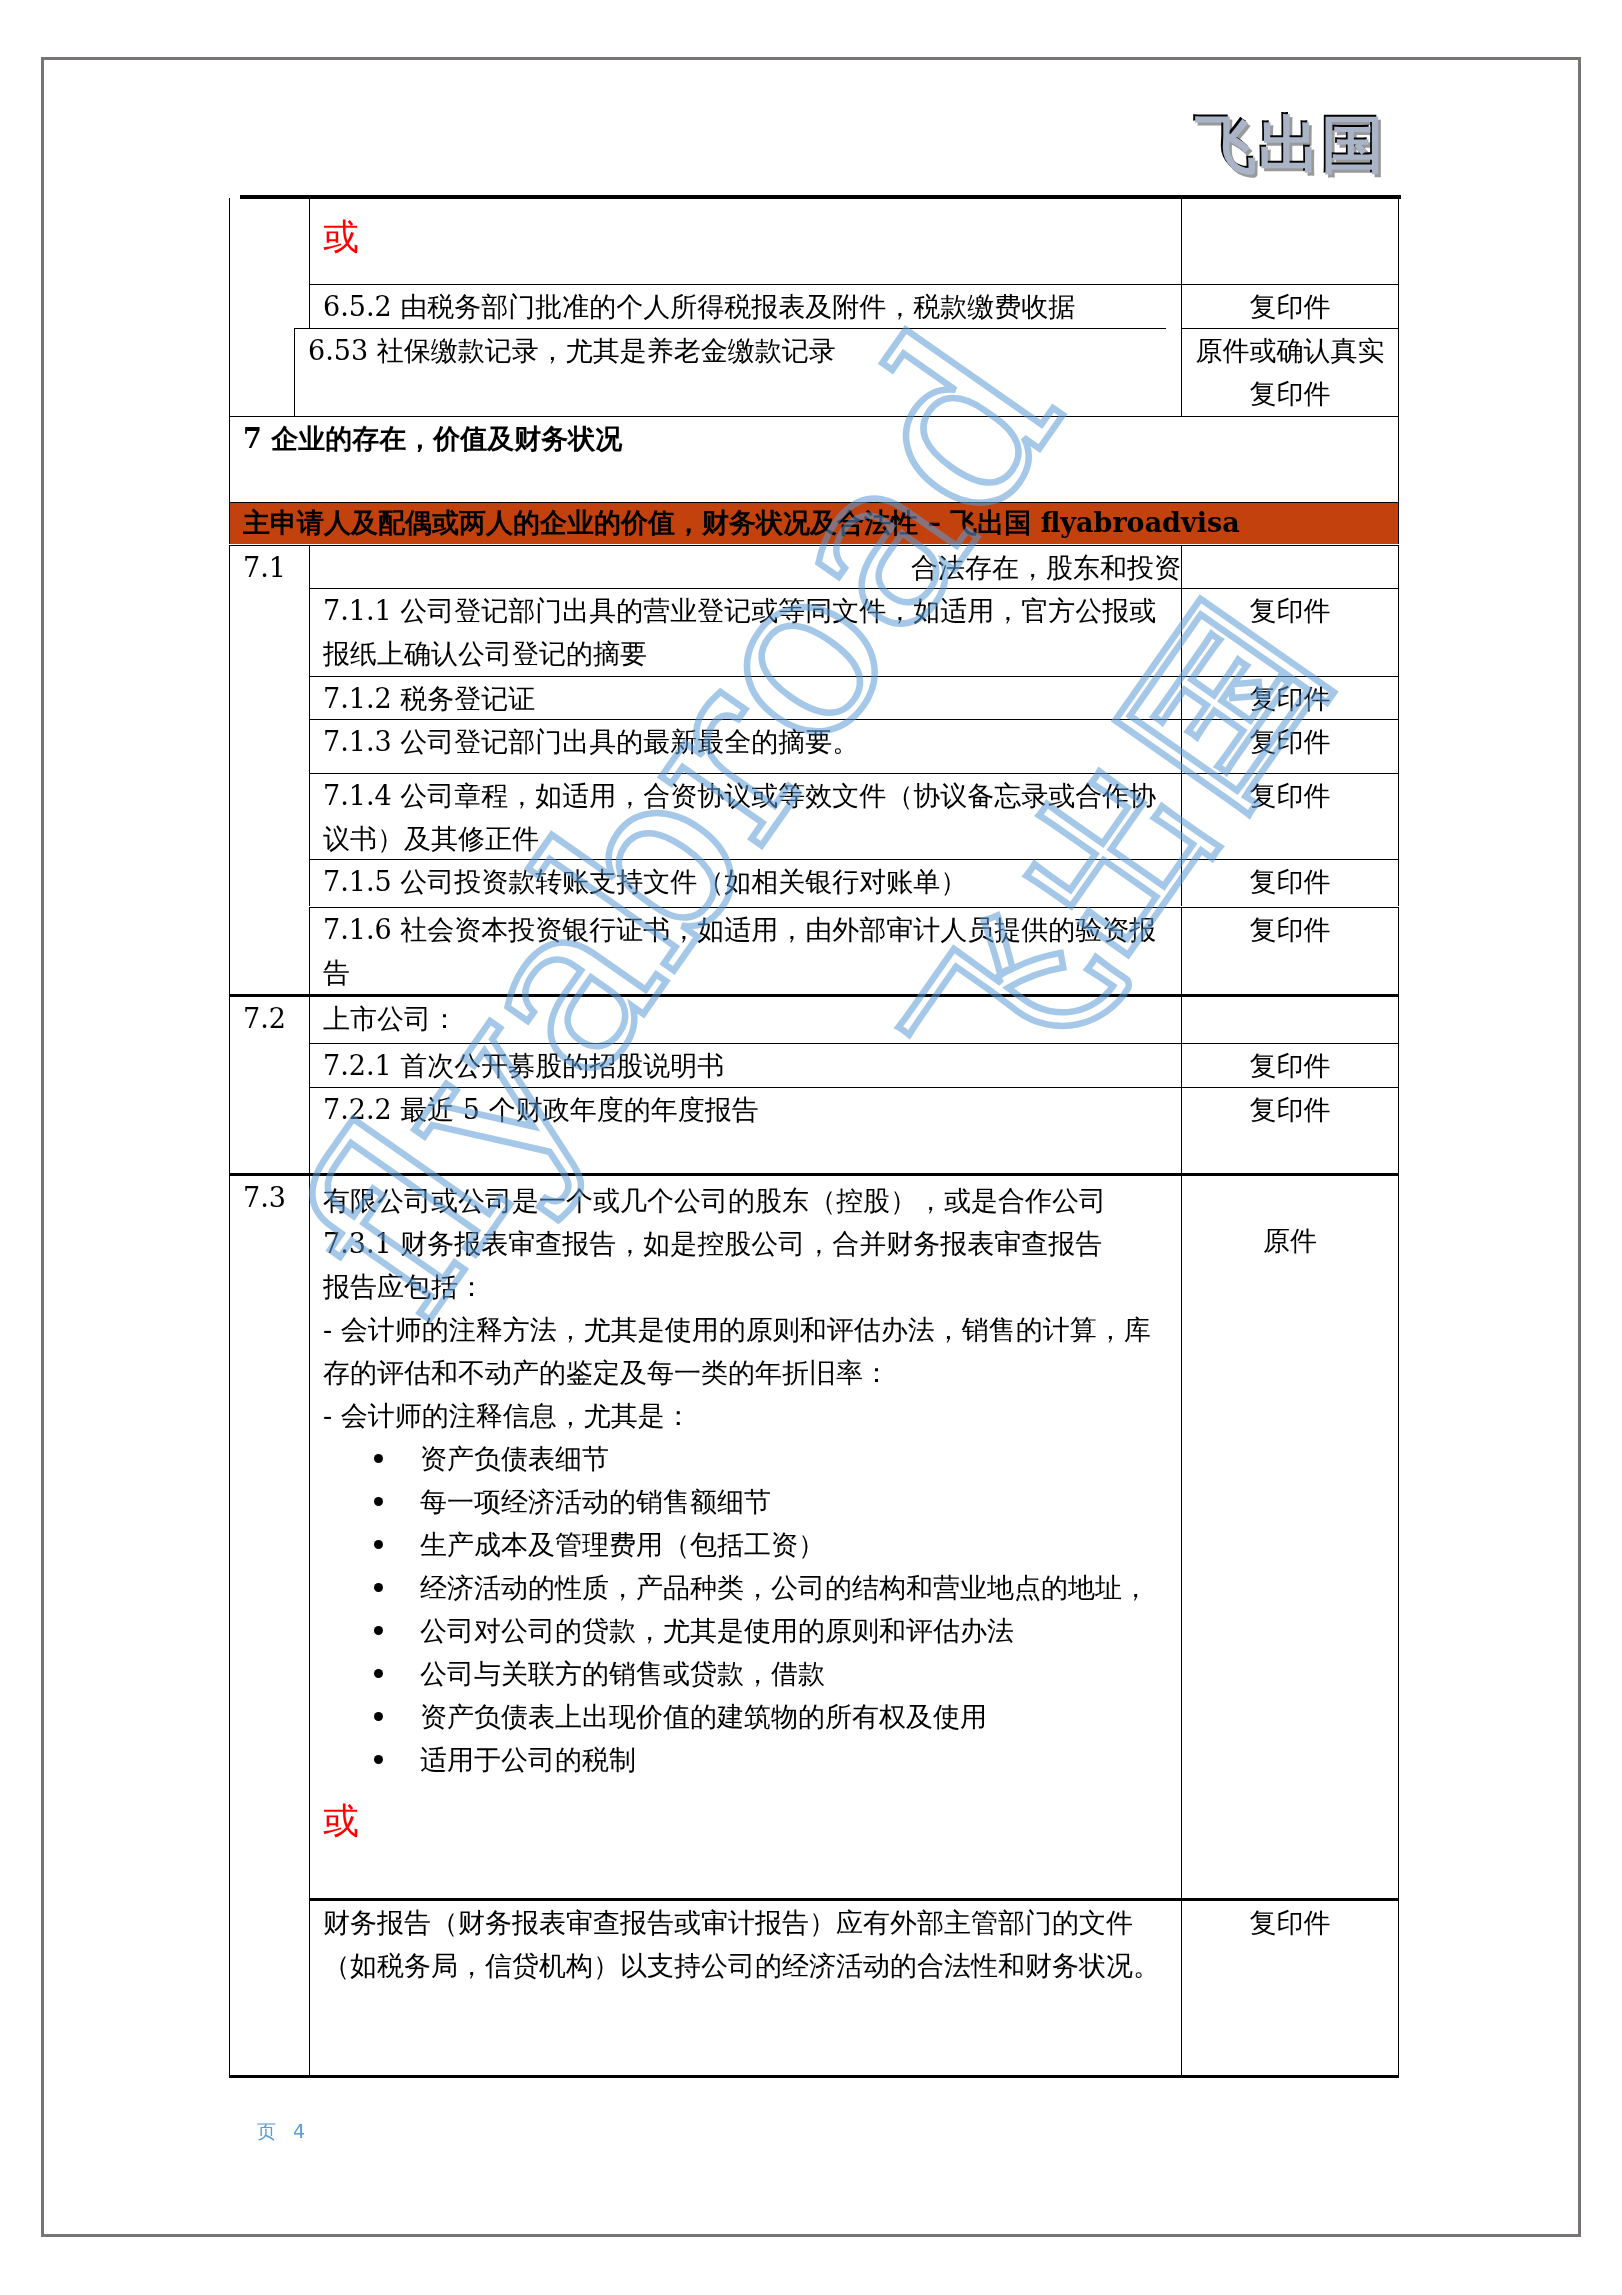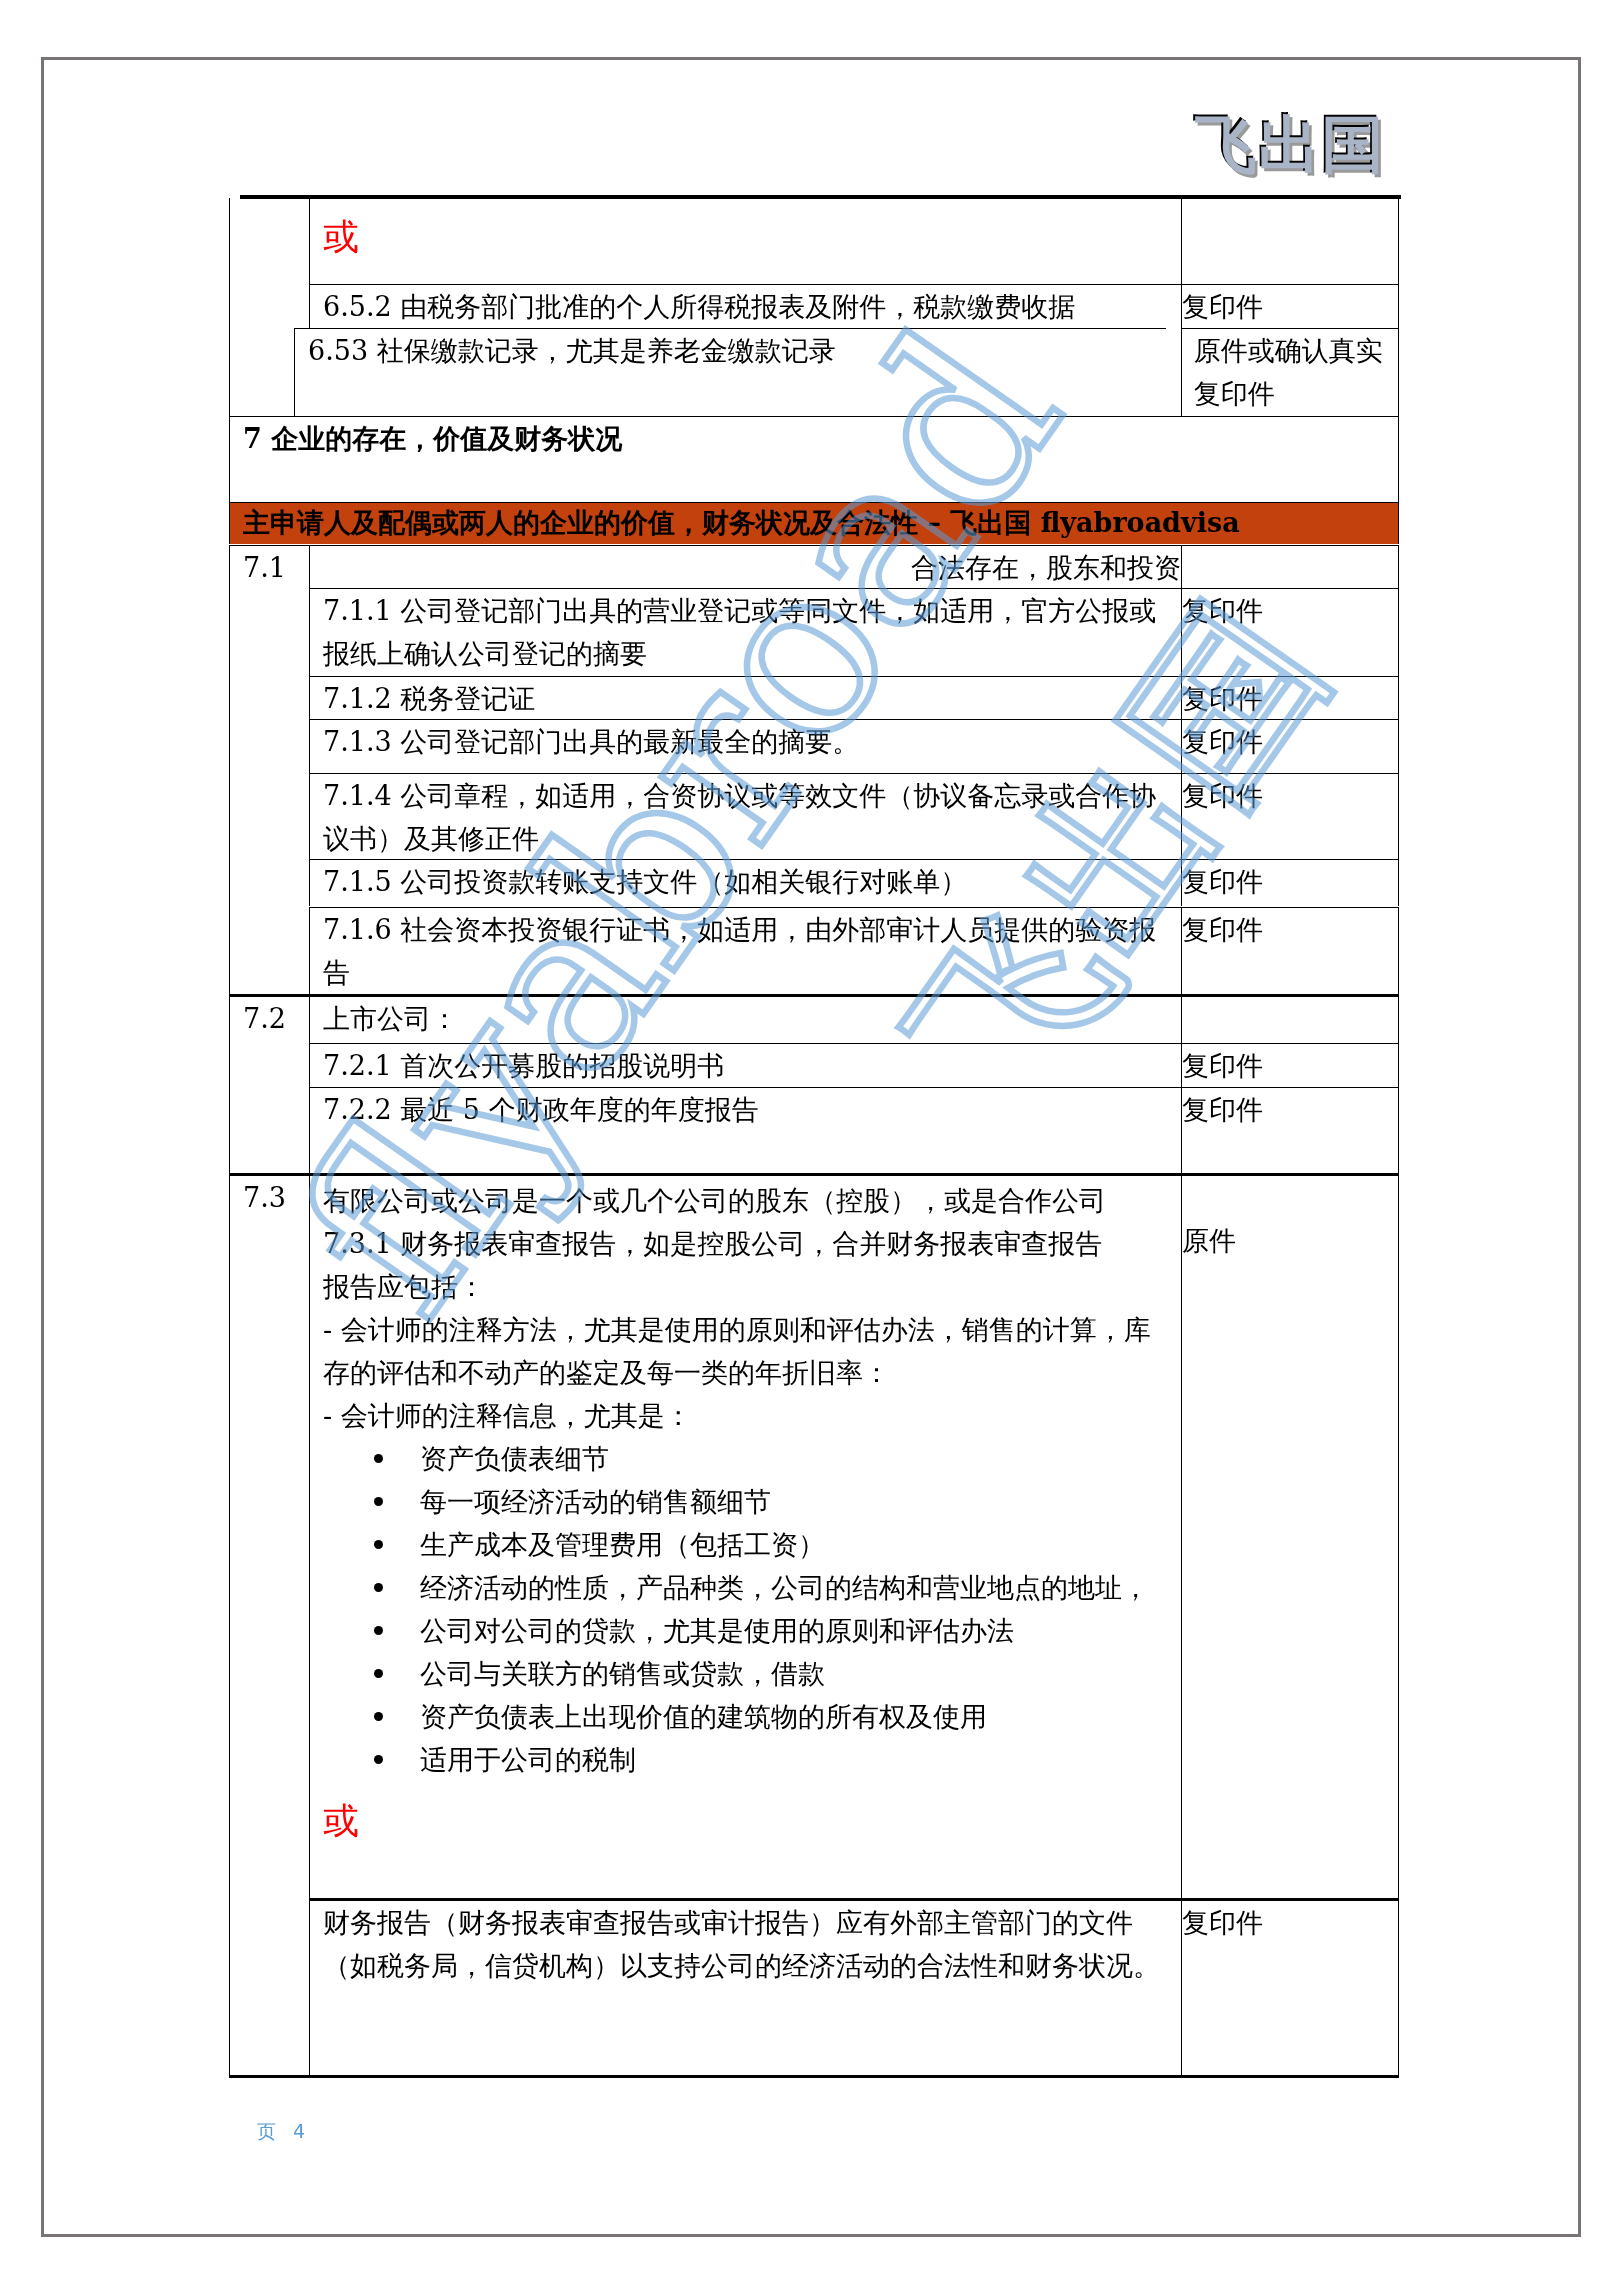--- a/index.html
+++ b/index.html
@@ -8,21 +8,21 @@
   .frame { position:absolute; left:41px; top:57px; width:1540px; height:2180px;
            box-sizing:border-box; border:3.9px solid #787474; }
   .brand { position:absolute; left:1195px; top:114px; font-family:"DejaVu Sans","Liberation Sans",sans-serif;
            font-weight:bold; font-size:62px; letter-spacing:1.3px; color:#a9b4c6;
            text-shadow: -1.9px -1.9px 0 #000, 2.6px 2.6px 0 #9a9a9a; line-height:1; }
   .rule-top { position:absolute; left:240px; top:195px; width:1161px; height:3.9px; background:#000; }
   .cell { position:absolute; box-sizing:border-box; font-size:27px; line-height:43px; padding:0 0 0 13px; }
   .bl { border-left:1.9px solid #000; }
   .bt { border-top:1.9px solid #000; }
   .btk { border-top:3.2px solid #000; }
-  .center { text-align:left; padding:0; }
+  .center { text-align:center; padding:0; }
   .red { color:#ff0000; font-size:36px; }
   .bold { font-weight:bold; }
   .gray { background:#c2410c; }
   .outer-r { border-right:1.9px solid #000; }
   .bullet-list { list-style:none; margin:0; padding:0; }
   .bullet-list li { position:relative; padding-left:97px; }
   .bullet-list li .dot { position:absolute; left:51px; top:17.5px; width:9px; height:9px; border-radius:50%; background:#000; }
   .footer { position:absolute; left:257px; top:2119px; font-family:"DejaVu Sans","Liberation Sans",sans-serif;
             font-size:19px; color:#5b9bd5; }
   .footer span + span { margin-left:17px; }

